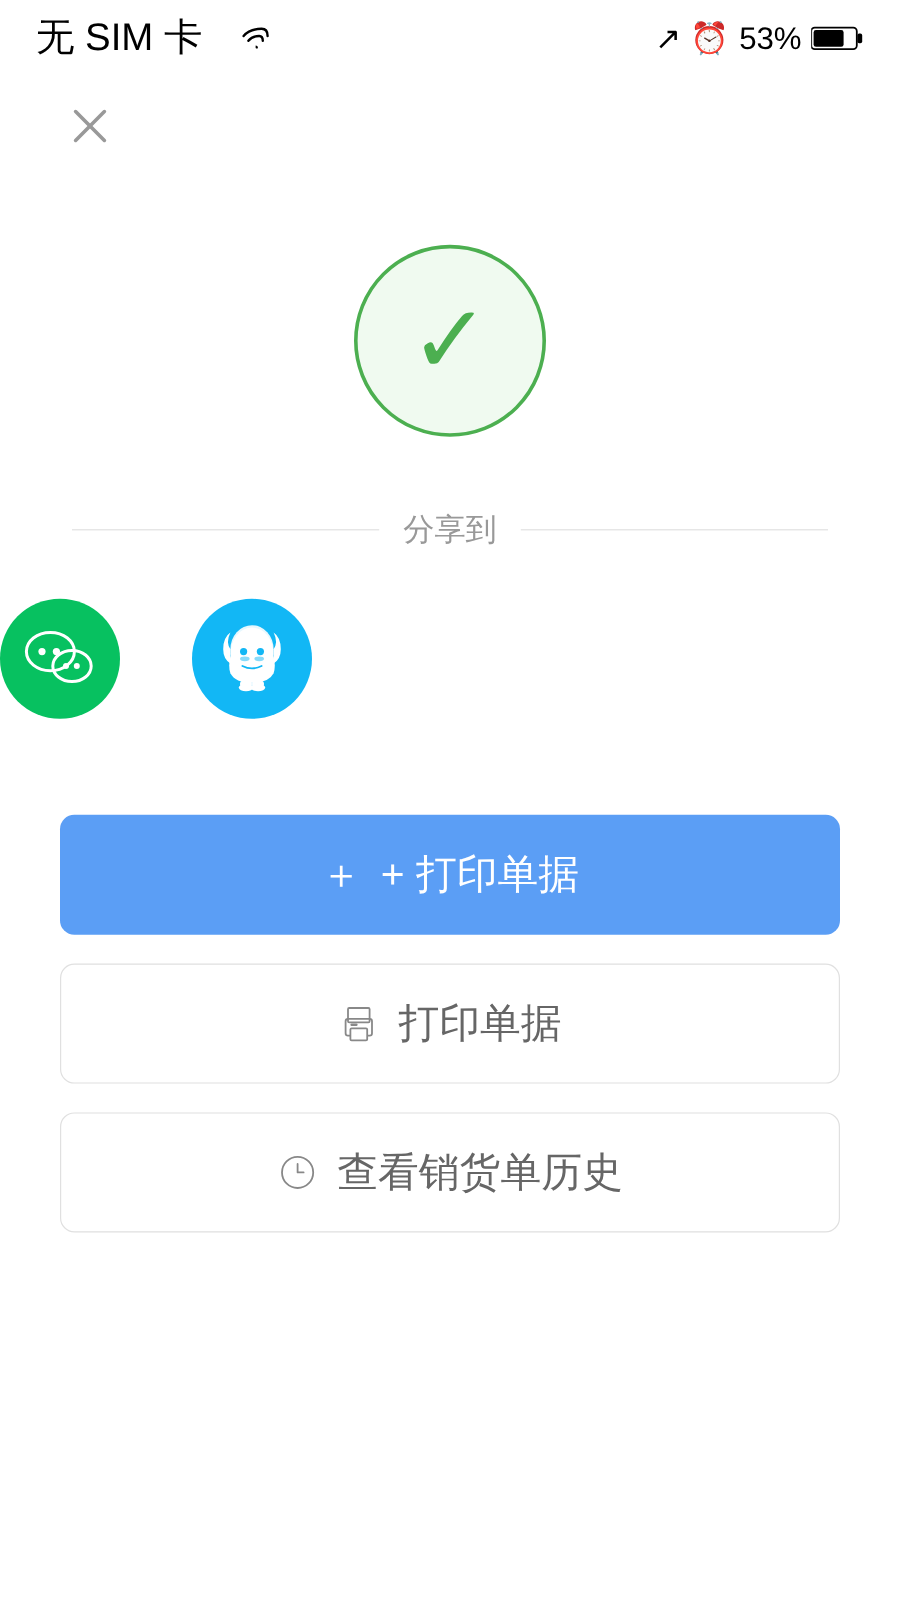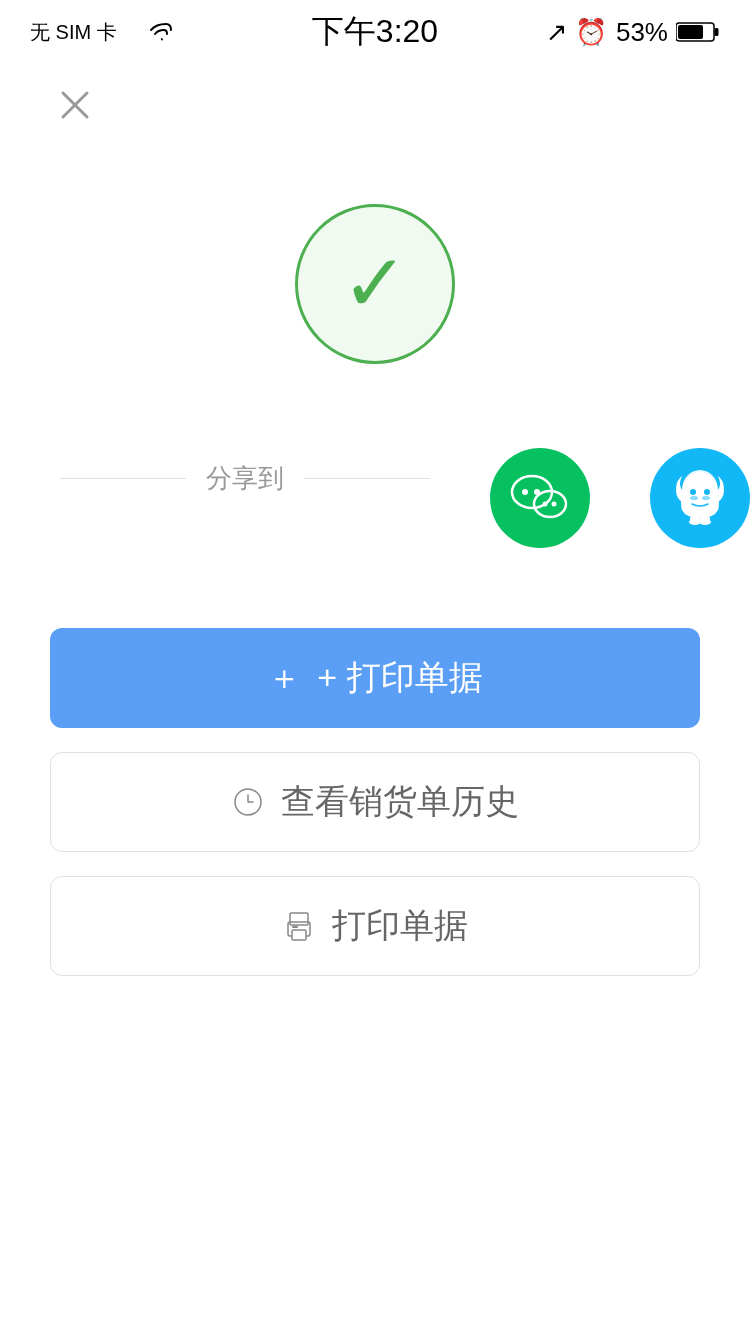--- a/index.html
+++ b/index.html
@@ -25,21 +25,21 @@
       display: flex;
       align-items: center;
       justify-content: space-between;
       padding: 0 30px;
     }
 
     .status-left {
       display: flex;
       align-items: center;
       gap: 28px;
-      font-size: 20px;
+      font-size: 32px;
       color: #000;
     }
 
     .status-center {
       font-size: 32px;
       font-weight: 500;
       color: #000;
       position: absolute;
       left: 50%;
       transform: translateX(-50%);
@@ -103,23 +103,23 @@
       font-size: 52px;
       color: #333;
       font-weight: 400;
       margin-top: 50px;
       letter-spacing: 4px;
     }
 
     
     .share-section {
       width: 100%;
-      margin-top: 44px;
-      display: flex;
-      flex-direction: row;
+      margin-top: 60px;
+      display: flex;
+      flex-direction: column;
     }
 
     .share-divider {
       width: 100%;
       display: flex;
       align-items: center;
       gap: 20px;
       padding: 0 60px;
     }
 
@@ -197,21 +197,20 @@
 
 <div class="status-bar">
   <div class="status-left">
     <span>无 SIM 卡</span>
     <svg width="32" height="24" viewBox="0 0 32 24" fill="none">
       <path d="M16 18 Q16 18 16 20 A1.5 1.5 0 0 0 18 20 Q18 18 16 18Z" fill="#000"></path>
       <path d="M10 14 Q13 10 19 10 Q22 10 22 14" stroke="#000" stroke-width="2" fill="none" stroke-linecap="round"></path>
       <path d="M6 10 Q11 4 21 4 Q26 4 26 10" stroke="#000" stroke-width="2" fill="none" stroke-linecap="round"></path>
     </svg>
   </div>
-  <div class="status-center">下午3:20</div>
   <div class="status-right">
     <span>↗</span>
     <span>⏰</span>
     <span>53%</span>
     <svg width="44" height="22" viewBox="0 0 44 22">
       <rect x="0" y="2" width="38" height="18" rx="3" stroke="#000" stroke-width="1.5" fill="none"></rect>
       <rect x="38.5" y="7" width="4" height="8" rx="1.5" fill="#000"></rect>
       <rect x="2" y="4" width="25" height="14" rx="2" fill="#000"></rect>
     </svg>
   </div>
@@ -274,30 +273,30 @@
   </div>
 
   <div class="actions">
     <button class="action-btn action-btn-primary">
       <span>＋</span>
       <span>+ 打印单据</span>
     </button>
 
     <button class="action-btn action-btn-secondary">
       <svg width="34" height="34" viewBox="0 0 34 34">
-        <circle cx="17" cy="17" r="13" stroke="#888" stroke-width="1.5" fill="none"></circle>
-        <path d="M17 10 L17 17 L22 17" stroke="#888" stroke-width="1.5" stroke-linecap="round" stroke-linejoin="round" fill="none"></path>
-      </svg>
-      <span>查看销货单历史</span>
-    </button>
-
-    <button class="action-btn action-btn-secondary">
-      <svg width="34" height="34" viewBox="0 0 34 34">
         <rect x="8" y="4" width="18" height="12" rx="1" stroke="#888" stroke-width="1.5" fill="none"></rect>
         <rect x="6" y="13" width="22" height="14" rx="2" stroke="#888" stroke-width="1.5" fill="none"></rect>
         <rect x="10" y="21" width="14" height="10" rx="1" stroke="#888" stroke-width="1.5" fill="white"></rect>
         <rect x="10" y="17" width="6" height="2" rx="1" fill="#888"></rect>
       </svg>
       <span>打印单据</span>
     </button>
+
+    <button class="action-btn action-btn-secondary">
+      <svg width="34" height="34" viewBox="0 0 34 34">
+        <circle cx="17" cy="17" r="13" stroke="#888" stroke-width="1.5" fill="none"></circle>
+        <path d="M17 10 L17 17 L22 17" stroke="#888" stroke-width="1.5" stroke-linecap="round" stroke-linejoin="round" fill="none"></path>
+      </svg>
+      <span>查看销货单历史</span>
+    </button>
   </div>
 
 </div>
 
 </body></html>

